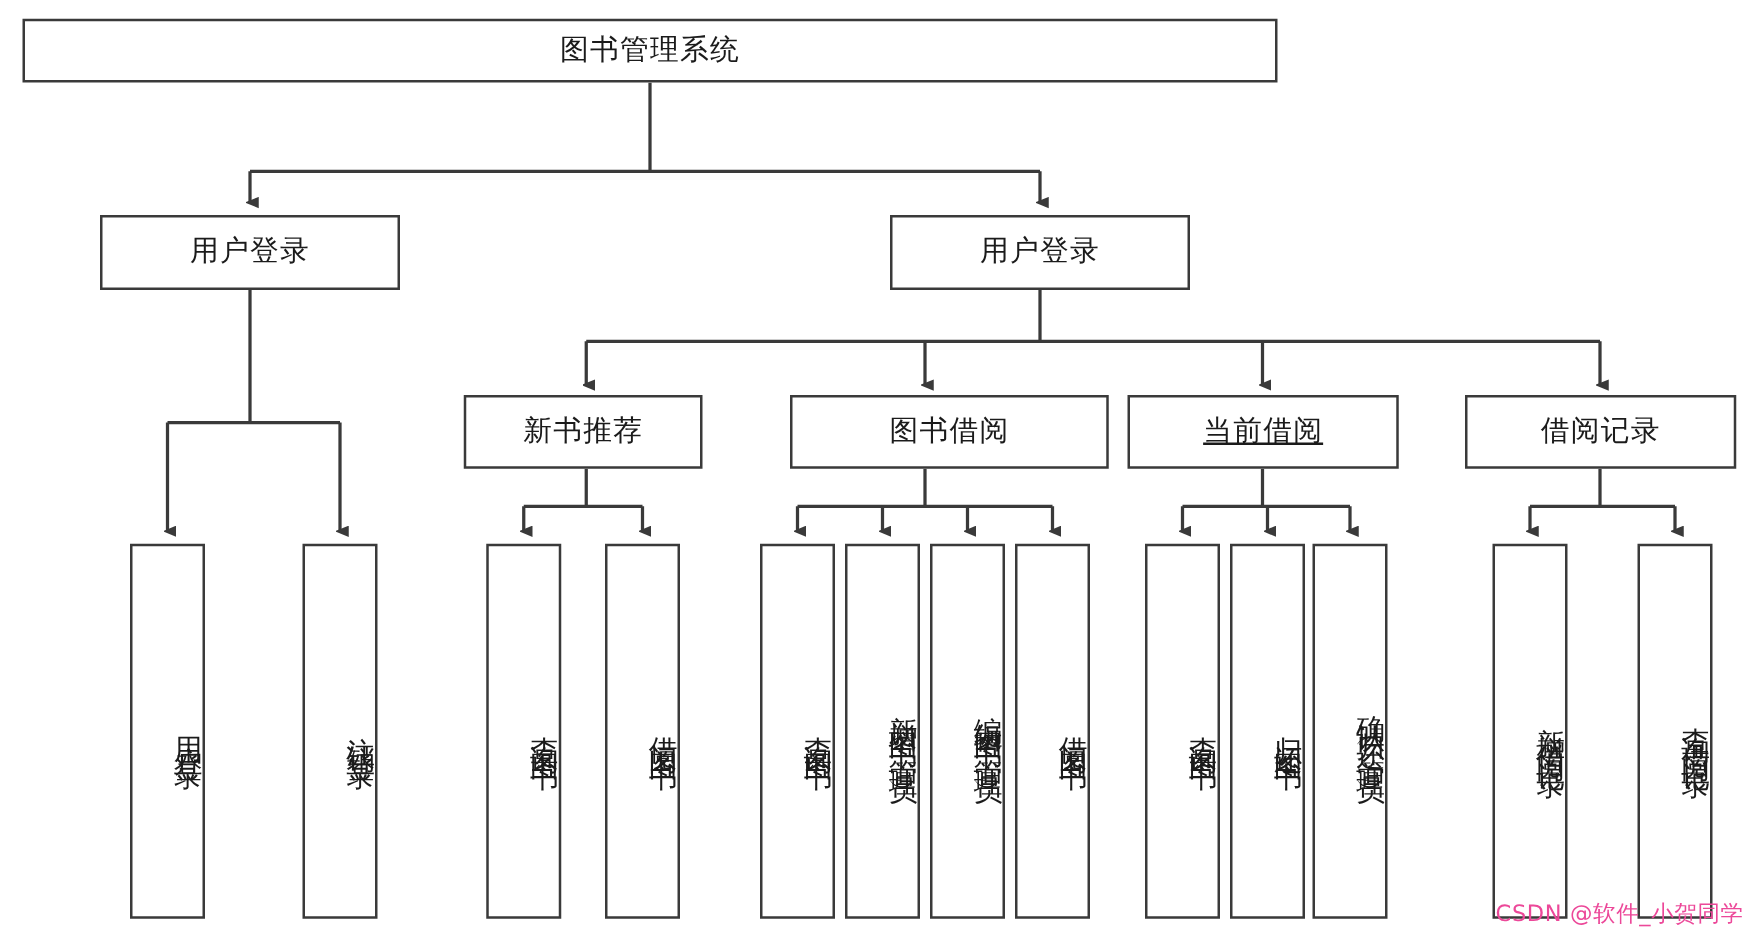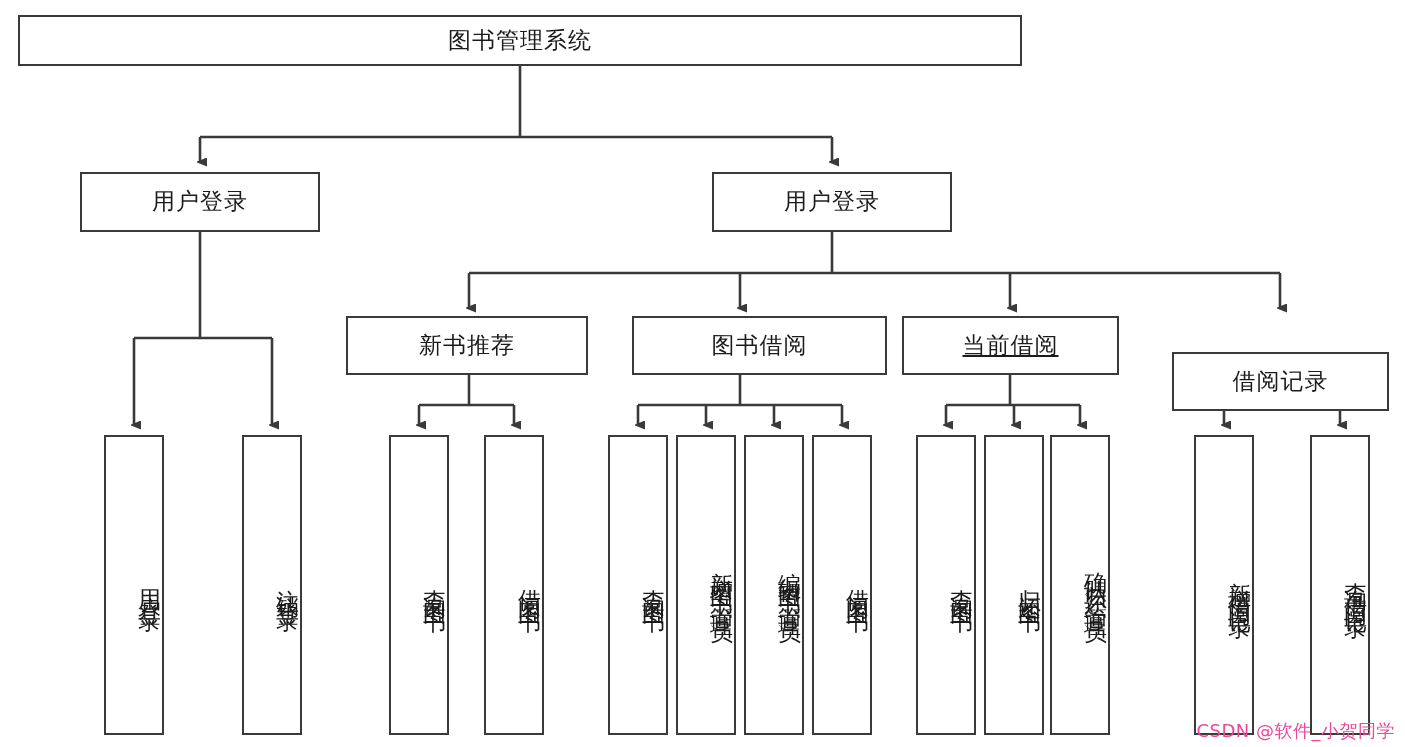--- a/index.html
+++ b/index.html
@@ -127,30 +127,30 @@
     <span>图书管理系统</span>
   </div>
 
   <div class="node horiz" style="left:80px; top:172px; width:240px; height:60px;">
     <span>用户登录</span>
   </div>
   <div class="node horiz" style="left:712px; top:172px; width:240px; height:60px;">
     <span>用户登录</span>
   </div>
 
-  <div class="node horiz" style="left:346px; top:316px; width:242px; height:59px;">
+  <div class="node horiz" style="left:371px; top:316px; width:191px; height:59px;">
     <span>新书推荐</span>
   </div>
   <div class="node horiz" style="left:632px; top:316px; width:255px; height:59px;">
     <span>图书借阅</span>
   </div>
   <div class="node horiz" style="left:902px; top:316px; width:217px; height:59px;text-decoration:underline;">
     <span>当前借阅</span>
   </div>
-  <div class="node horiz" style="left:1172px; top:316px; width:217px; height:59px;margin-top:36px;">
+  <div class="node horiz" style="left:1172px; top:316px; width:217px; height:59px;">
     <span>借阅记录</span>
   </div>
 
   <div class="node vert" style="left:104px; top:435px; width:60px; height:300px;">
     <span>用户登录</span>
   </div>
   <div class="node vert" style="left:242px; top:435px; width:60px; height:300px;">
     <span>注销登录</span>
   </div>
 

